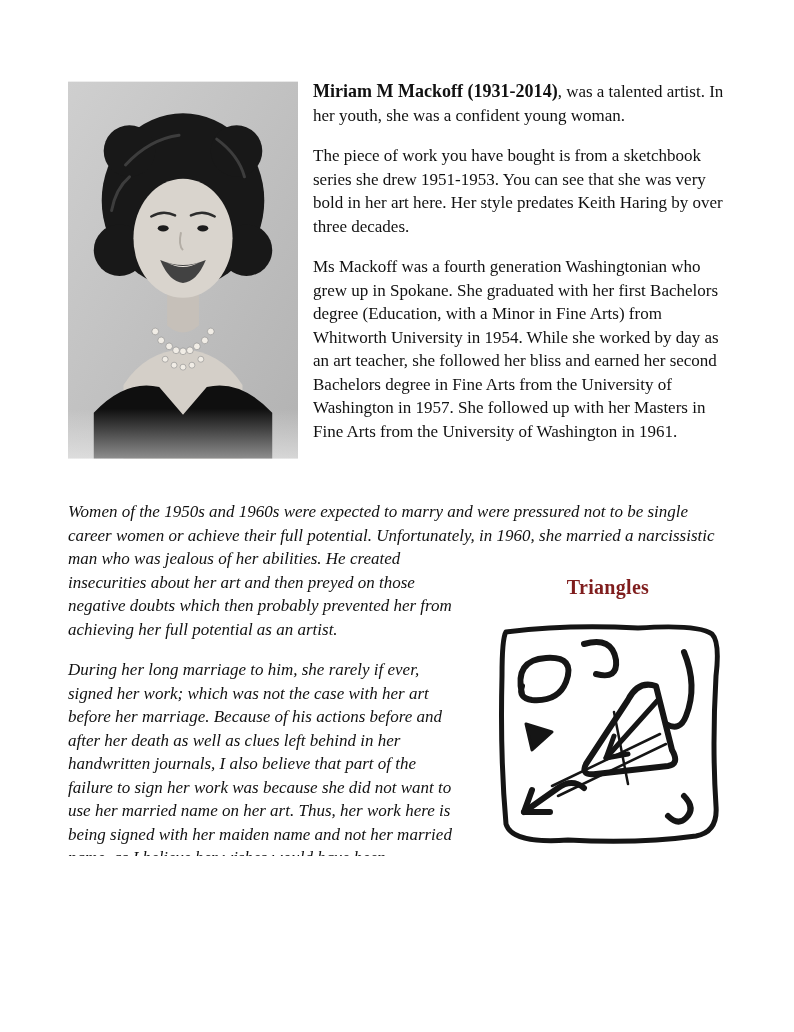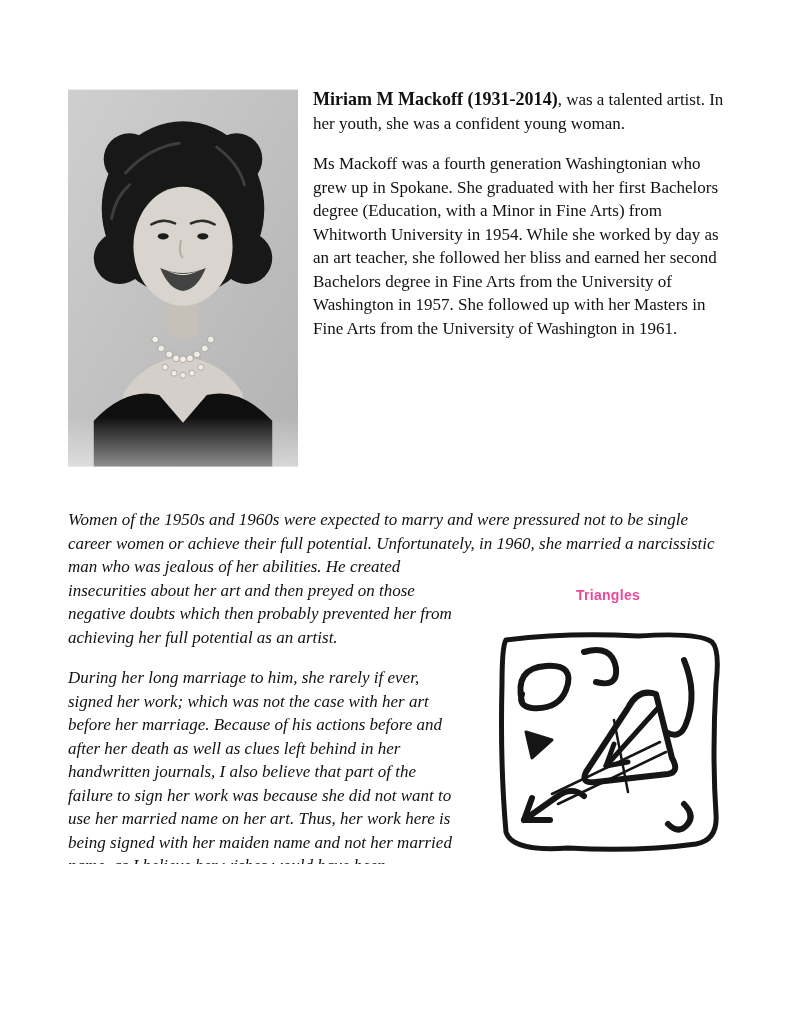--- a/index.html
+++ b/index.html
@@ -1,21 +1,21 @@
 <!DOCTYPE html>
 <html><head>
 <meta charset="utf-8">
 <style>
   * { margin: 0; padding: 0; box-sizing: border-box; }
   html, body { background: #ffffff; }
   .page {
     position: relative;
     width: 794px;
     height: 848px;
-    margin: 16px auto;
+    margin: 8px auto;
     background: #ffffff;
     color: #111111;
     font-family: "Liberation Serif", serif;
     font-size: 17px;
     line-height: 23.5px;
     padding: 72px 60px 0 68px;
     overflow: hidden;
   }
   .top-section { display: flex; gap: 15px; }
   .photo-wrap { flex: 0 0 230px; width: 230px; height: 380px; }
@@ -27,27 +27,27 @@
 
   .flow { margin-top: 40px; }
   .float-spacer { float: right; width: 1px; height: 48px; }
   .artwork-figure {
     float: right; clear: right;
     width: 252px;
     margin: 0 0 8px 24px;
     text-align: center;
   }
   .artwork-figure h2 {
-    font-family: Liberation Sans, sans-serif;
+    font-family: Liberation Serif, serif;
     font-weight: bold;
-    font-size: 14px;
+    font-size: 20px;
     letter-spacing: 0.3px;
     padding-top: 28px;
     margin-bottom: 16px;
-    color: #ec4899;
+    color: #7f1d1d;
   }
   .artwork-svg { display: block; margin: 0 auto; }
   .fig-sign {
     text-align: right;
     margin-top: 8px;
     padding-right: 6px;
     font-family: "DejaVu Serif", serif;
     font-style: italic;
     font-size: 14px;
     color: #1a1a1a;
@@ -126,20 +126,21 @@
           <circle cx="116" cy="288" r="3"></circle>
             <circle cx="125" cy="286" r="3"></circle>
           <circle cx="134" cy="280" r="3"></circle>
         </g>
         <rect x="0" y="330" width="232" height="50" fill="url(#pfade)"></rect>
       </svg>
     </div>
 
     <div class="intro-col">
       <p><strong class="artist-name">Miriam M Mackoff (1931-2014)</strong><span>, was a talented artist.  In her youth, she was a confident young woman.</span></p>
+      <p>The piece of work you have bought is from a sketchbook series she drew 1951-1953.  You can see that she was very bold in her art here.  Her style predates Keith Haring by over three decades.</p>
       <p>Ms Mackoff was a fourth generation Washingtonian who grew up in Spokane.  She graduated with her first Bachelors degree (Education, with a Minor in Fine Arts) from Whitworth University in 1954.  While she worked by day as an art teacher, she followed her bliss and earned her second Bachelors degree in Fine Arts from the University of Washington in 1957.  She followed up with her Masters in Fine Arts from the University of Washington in 1961.</p>
     </div>
 
   </div>
 
   <div class="flow">
 
     <div class="float-spacer"></div>
 
     <figure class="artwork-figure">

